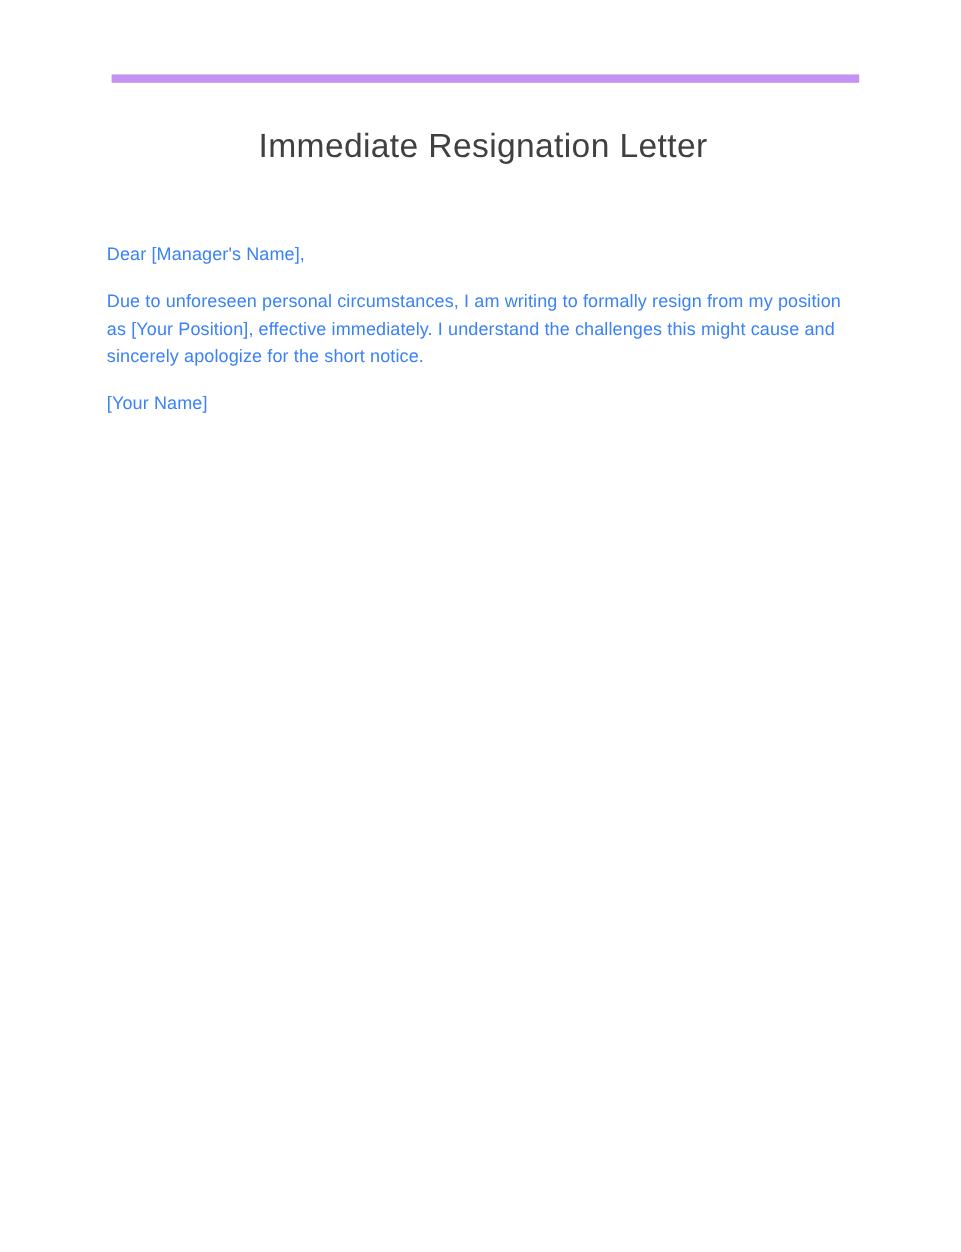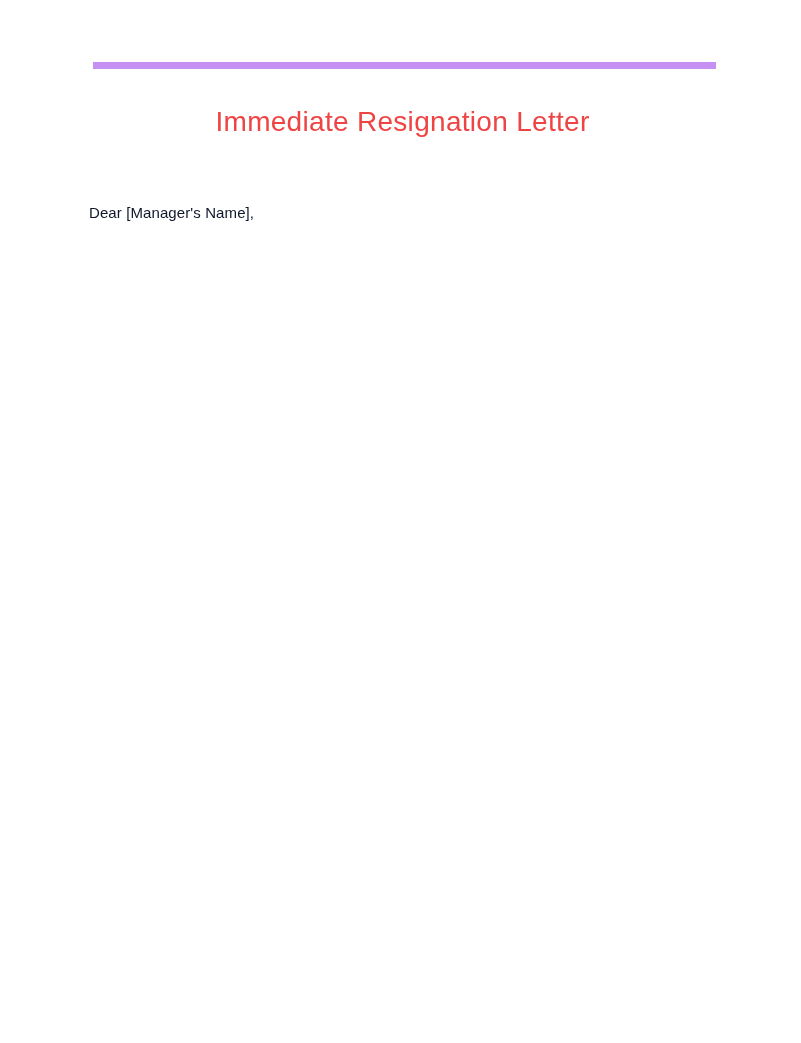--- a/index.html
+++ b/index.html
@@ -25,42 +25,44 @@
     width: 623px;
     height: 7px;
     background: #c591f2; 
   }
   .letter-title {
     margin: 37px 0 63px 0;
     font-size: 28px;
     line-height: 32px;
     font-weight: 400;
     letter-spacing: 0.3px;
-    color: #ef4444;
+    color: #404040;
     text-align: center;
   }
   .letter-body p {
     margin: 0 0 16px 0;
     font-size: 15px;
     line-height: 23px;
-    color: #0f172a;
+    color: #3b82f6;
     letter-spacing: 0.1px;
   }
 </style>
 </head>
 <body>
 
 <div class="letter-page">
 
   <div class="accent-bar" style="background: rgb(197, 145, 242);"></div>
 
   <h1 class="letter-title">Immediate Resignation Letter</h1>
 
   <div class="letter-body">
 
     <p>Dear [Manager's Name],</p>
 
+    <p>Due to unforeseen personal circumstances, I am writing to formally resign from my position as [Your Position], effective immediately. I understand the challenges this might cause and sincerely apologize for the short notice.</p>
 
 
 
+    <p>[Your Name]</p>
 
   </div>
 </div>
 
 </body></html>

